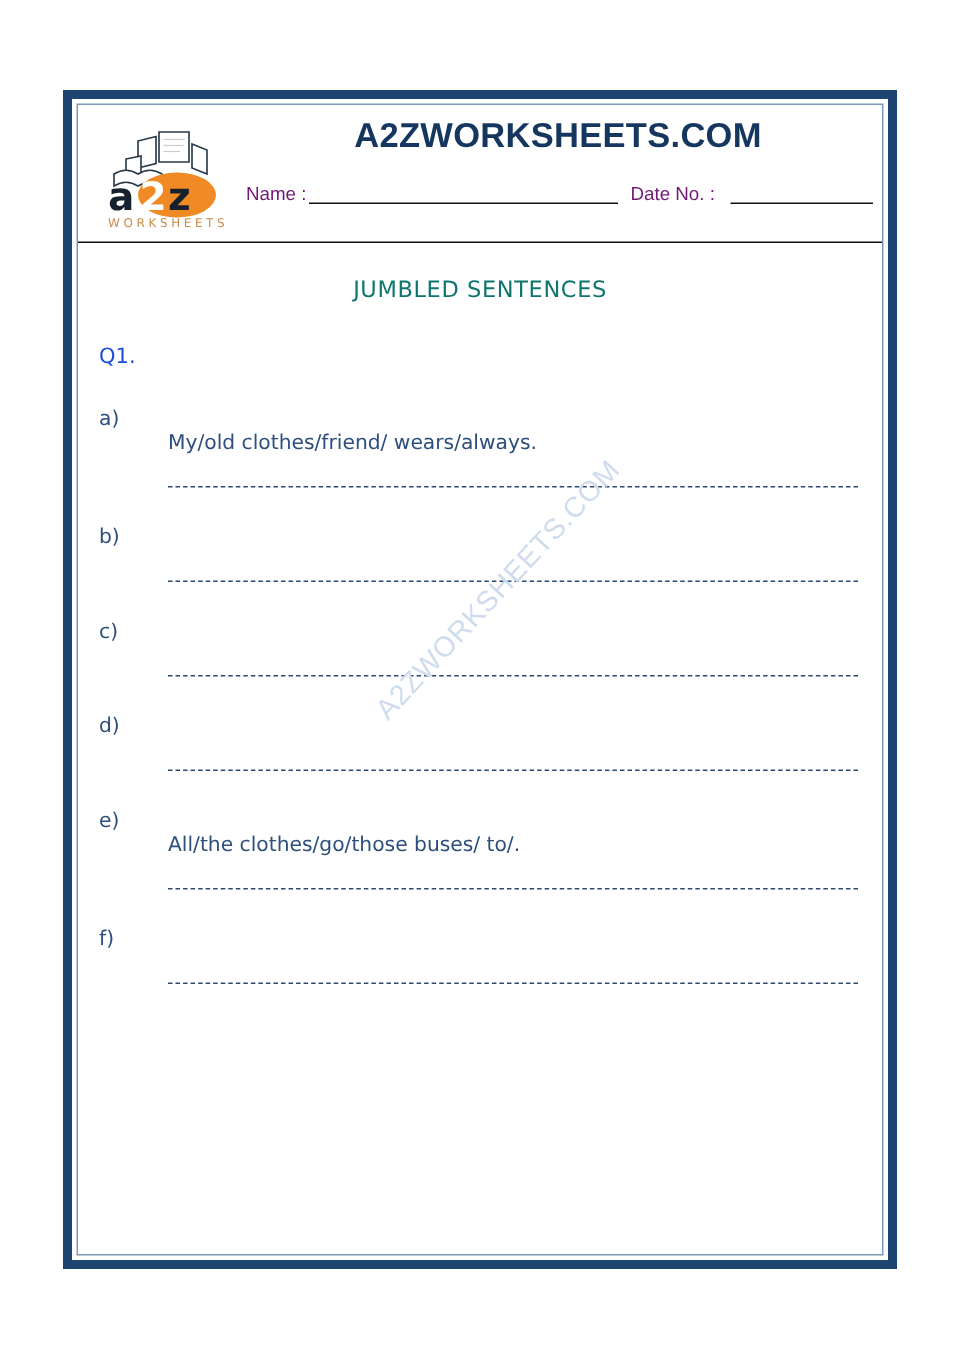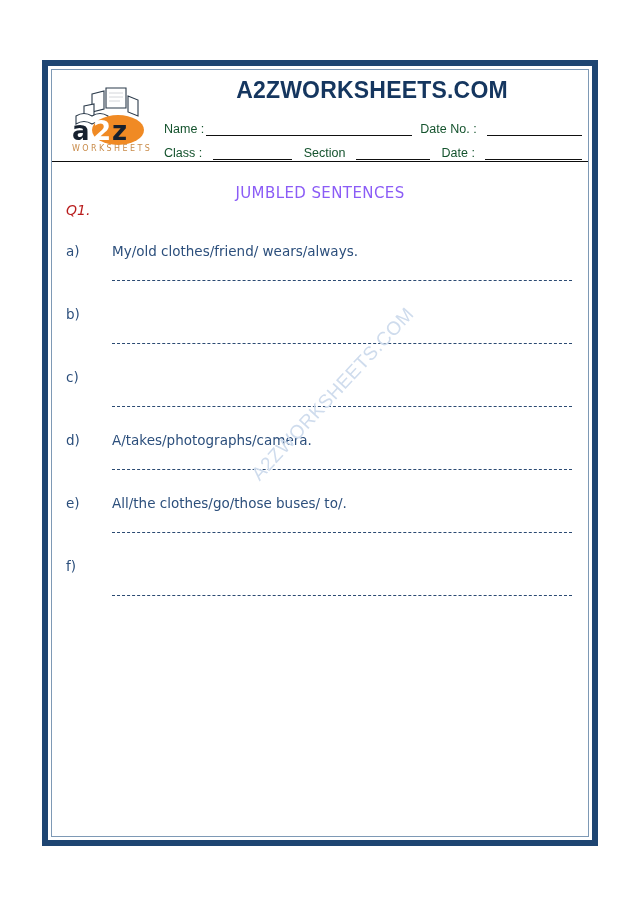--- a/index.html
+++ b/index.html
@@ -75,21 +75,21 @@
   .field-row {
     display: flex;
     align-items: flex-end;
     font-size: 12.5px;
     color: #111111;
     height: 24px;
     white-space: nowrap;
   }
   .field-label {
     font-size: 12.5px;
-    color: #14532d;
+    color: #701a75;
     padding-right: 2px;
   }
   .blank {
     border-bottom: 1.1px solid #111111;
     height: 13px;
     display: inline-block;
   }
   .blank-name   { width: 227px; }
   .blank-roll   { width: 105px; }
   .blank-class  { width: 86px; }
@@ -99,48 +99,48 @@
   .gap-md { display: inline-block; width: 13px; }
 
   
   .body-area {
     position: relative;
     padding: 0;
   }
 
   .worksheet-title {
     text-align: center;
-    color: #8b5cf6;
+    color: #0f766e;
     font-size: 15px;
     letter-spacing: 0.4px;
     margin-top: 22px;
     font-family: "DejaVu Sans", sans-serif;
   }
 
   .question-line {
     display: flex;
+    margin-top: 28px;
     padding-left: 14px;
-    color: #b91c1c;
+    color: #1d4ed8;
     font-size: 14px;
     font-family: "DejaVu Sans", sans-serif;
-    font-style: italic;
   }
   .q-num { width: 46px; flex: 0 0 46px; }
   .q-text { flex: 1; }
 
   .item {
     display: flex;
     padding-left: 14px;
     margin-top: 25px;
     color: #2c4f7c;
     font-size: 13.5px;
     font-family: "DejaVu Sans", sans-serif;
   }
   .item-label { width: 46px; flex: 0 0 46px; }
-  .item-text { flex: 1; }
+  .item-text { flex: 1; margin-top: 16px; }
 
   .answer-line {
     margin-left: 60px;
     margin-right: 16px;
     margin-top: 21px;
     border-top: 1.4px dashed #2b4a72;
     height: 0;
   }
 
   
@@ -199,33 +199,20 @@
 
         <div class="field-row">
           <span class="field-label">Name :</span>
           <span class="blank blank-name"></span>
           <span class="gap-sm"></span>
           <span class="field-label">Date No. :</span>
           <span class="gap-sm"></span>
           <span class="blank blank-roll"></span>
         </div>
 
-        <div class="field-row">
-          <span class="field-label">Class :</span>
-          <span class="gap-sm"></span>
-          <span class="blank blank-class"></span>
-          <span class="gap-md"></span>
-          <span class="field-label">Section</span>
-          <span class="gap-sm"></span>
-          <span class="blank blank-section"></span>
-          <span class="gap-md"></span>
-          <span class="field-label">Date :</span>
-          <span class="gap-sm"></span>
-          <span class="blank blank-date"></span>
-        </div>
 
       </div>
     </div>
 
     <div class="body-area">
 
       <div class="worksheet-title">JUMBLED SENTENCES</div>
 
       <div class="question-line">
         <span class="q-num">Q1.</span>
@@ -242,21 +229,20 @@
       </div>
       <div class="answer-line"></div>
 
       <div class="item">
         <span class="item-label">c)</span>
       </div>
       <div class="answer-line"></div>
 
       <div class="item">
         <span class="item-label">d)</span>
-        <span class="item-text">A/takes/photographs/camera.</span>
       </div>
       <div class="answer-line"></div>
 
       <div class="item">
         <span class="item-label">e)</span>
         <span class="item-text">All/the clothes/go/those buses/ to/.</span>
       </div>
       <div class="answer-line"></div>
 
       <div class="item">

